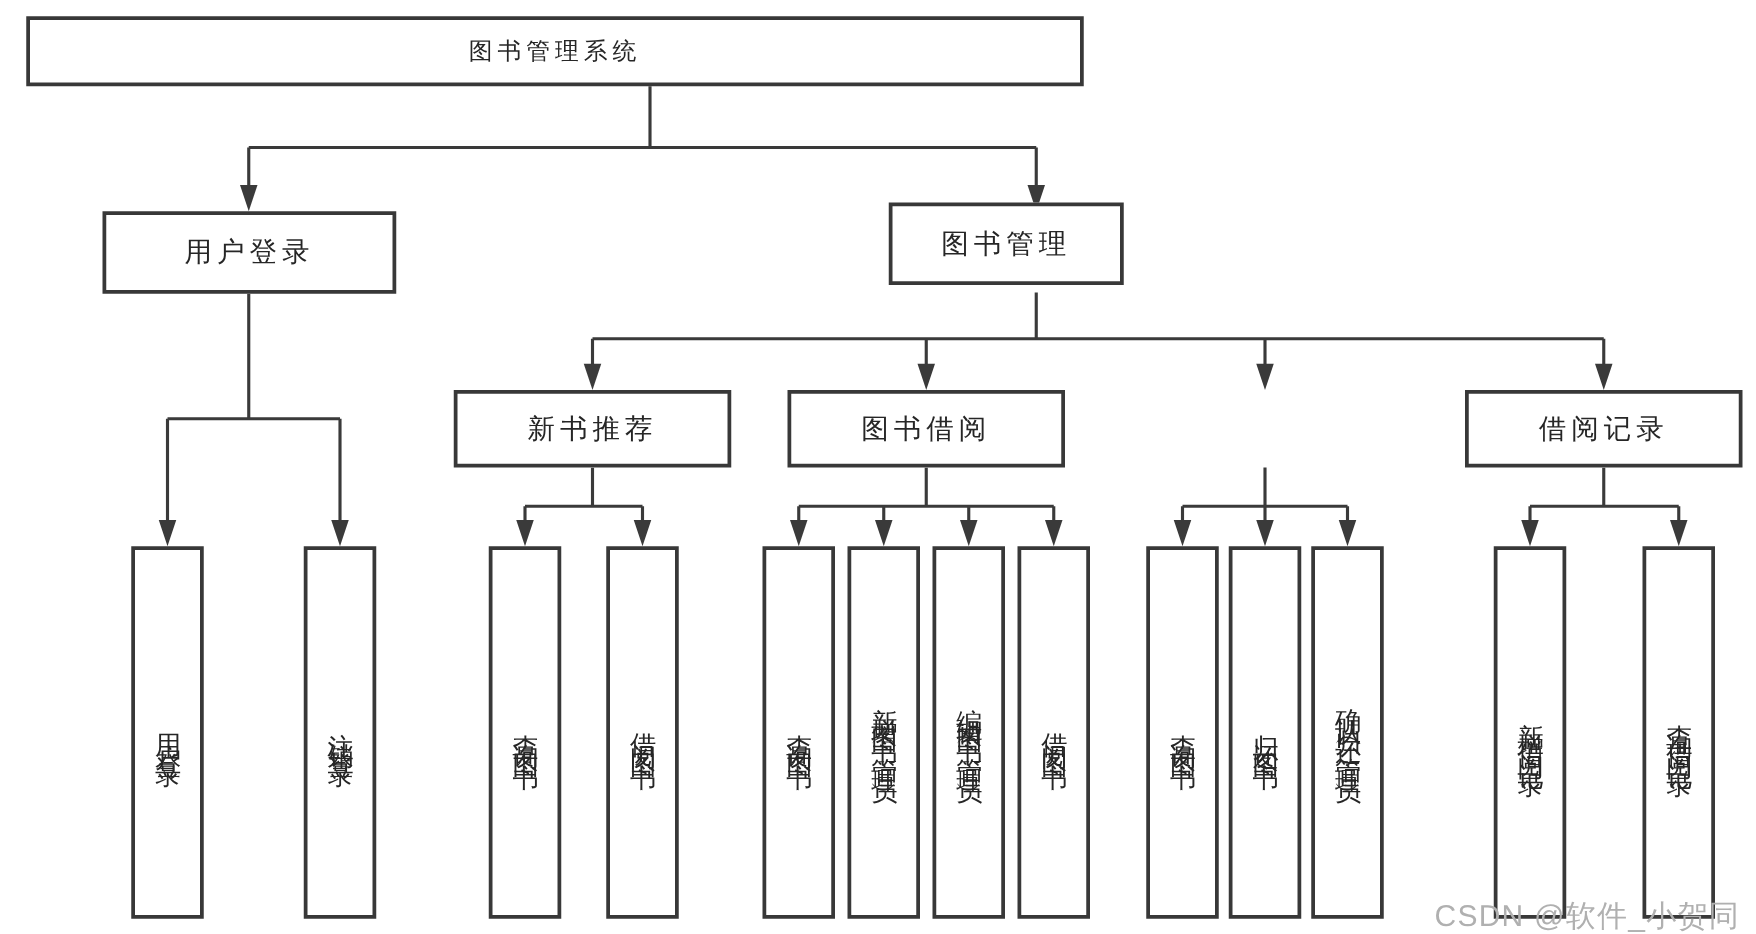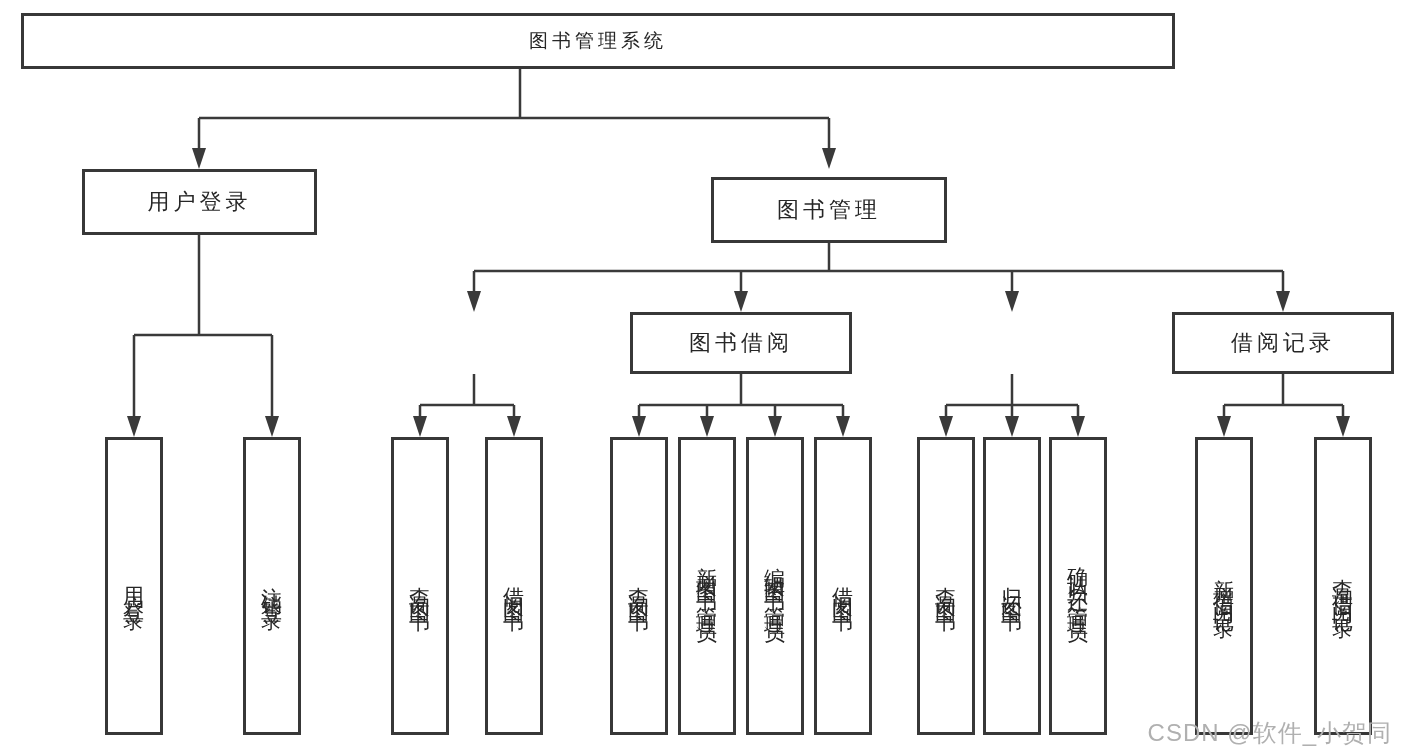--- a/index.html
+++ b/index.html
@@ -109,25 +109,26 @@
       <path d="M768 416 L782 416 L775 437 Z"></path>
       <path d="M836 416 L850 416 L843 437 Z"></path>
       <path d="M939 416 L953 416 L946 437 Z"></path>
       <path d="M1005 416 L1019 416 L1012 437 Z"></path>
       <path d="M1071 416 L1085 416 L1078 437 Z"></path>
       <path d="M1217 416 L1231 416 L1224 437 Z"></path>
       <path d="M1336 416 L1350 416 L1343 437 Z"></path>
     </g>
   </svg>
 
-  <div class="node root-box" style="left:21px; top:13px; width:1154px; height:56px;text-align:center;">图书管理系统</div>
+  <div class="node root-box" style="left:21px; top:13px; width:846px; height:56px;text-align:center;">图书管理系统</div>
 
   <div class="node h-box" style="left:82px; top:169px; width:235px; height:66px;">用户登录</div>
-  <div class="node h-box" style="left:711px; top:177px; width:236px; height:66px;">图书管理</div>
+  <div class="node h-box" style="left:711px; top:162px; width:188px; height:66px;">图书管理</div>
 
+  <div class="node h-box" style="left:363px; top:312px; width:222px; height:62px;">新书推荐</div>
   <div class="node h-box" style="left:630px; top:312px; width:222px; height:62px;">图书借阅</div>
   <div class="node h-box" style="left:1172px; top:312px; width:222px; height:62px;">借阅记录</div>
 
   <div class="node leaf-box" style="left:105px; top:437px; width:58px; height:298px;">
     <span class="vtext">用户登录</span>
   </div>
   <div class="node leaf-box" style="left:243px; top:437px; width:58px; height:298px;">
     <span class="vtext">注销登录</span>
   </div>
 

